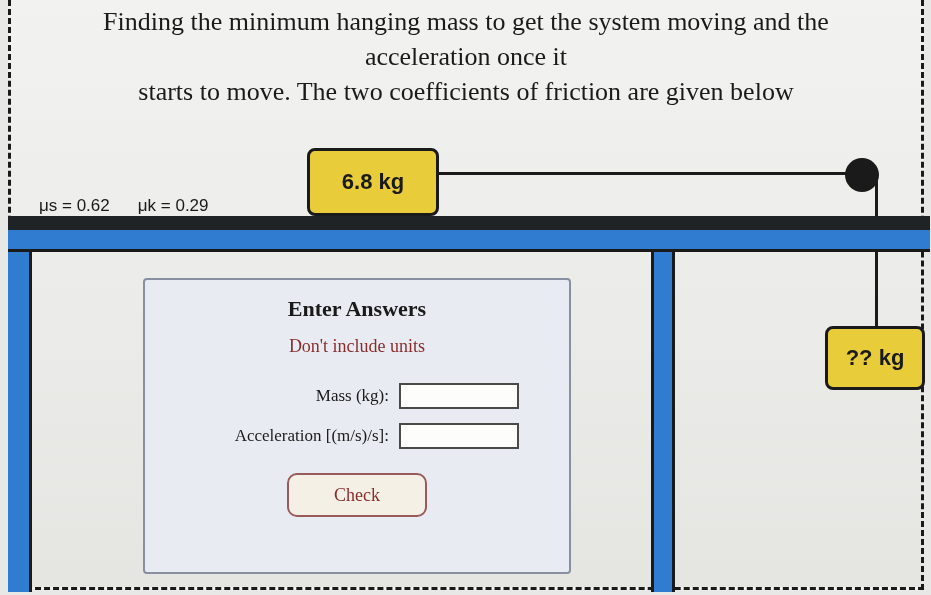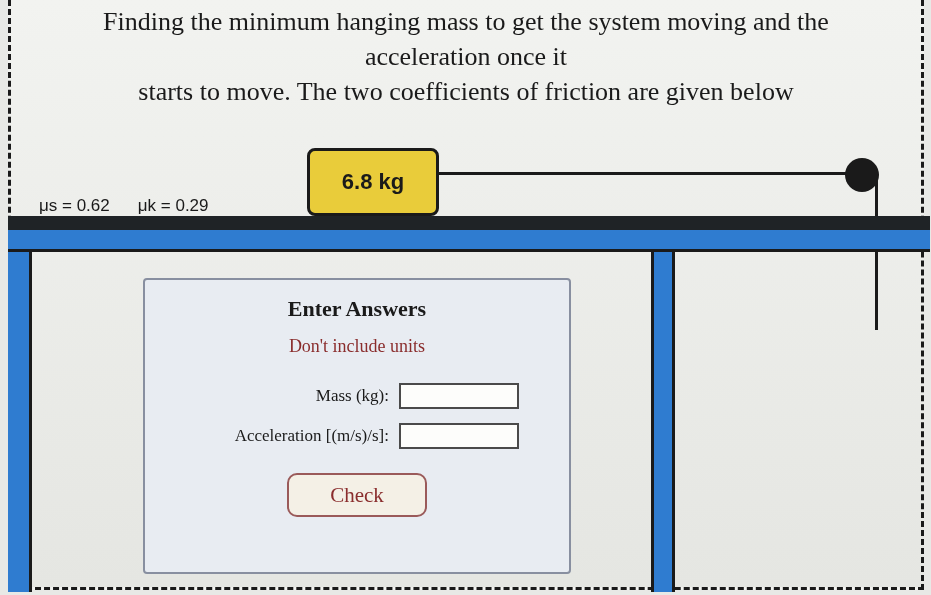--- a/index.html
+++ b/index.html
@@ -169,21 +169,21 @@
     padding: 0 4px;
   }
   .check-btn {
     display: block;
     margin: 24px auto 17px auto;
     width: 140px;
     height: 44px;
     background: #f4f0e6;
     border: 2px solid #9a5a5a;
     border-radius: 10px;
-    font-size: 21px;
+    font-size: 18px;
     color: #8a2d2d;
     font-family: Georgia, serif;
     cursor: pointer;
   }
 </style>
 </head>
 <body>
 
 <div class="container">
 
@@ -202,20 +202,23 @@
 
   <div class="string-horiz"></div>
   <div class="pulley"></div>
   <div class="string-vert"></div>
 
   <div class="table-top-dark"></div>
   <div class="table-top-blue"></div>
   <div class="table-leg left"></div>
   <div class="table-leg right"></div>
 
+  <div class="block-hang">
+    <span>?? kg</span>
+  </div>
 
   <div class="answer-box">
     <div class="title">Enter Answers</div>
     <div class="subtitle">Don't include units</div>
 
     <div class="field-row">
       <label>Mass (kg):</label>
       <input type="text" value="" style="">
     </div>
 

